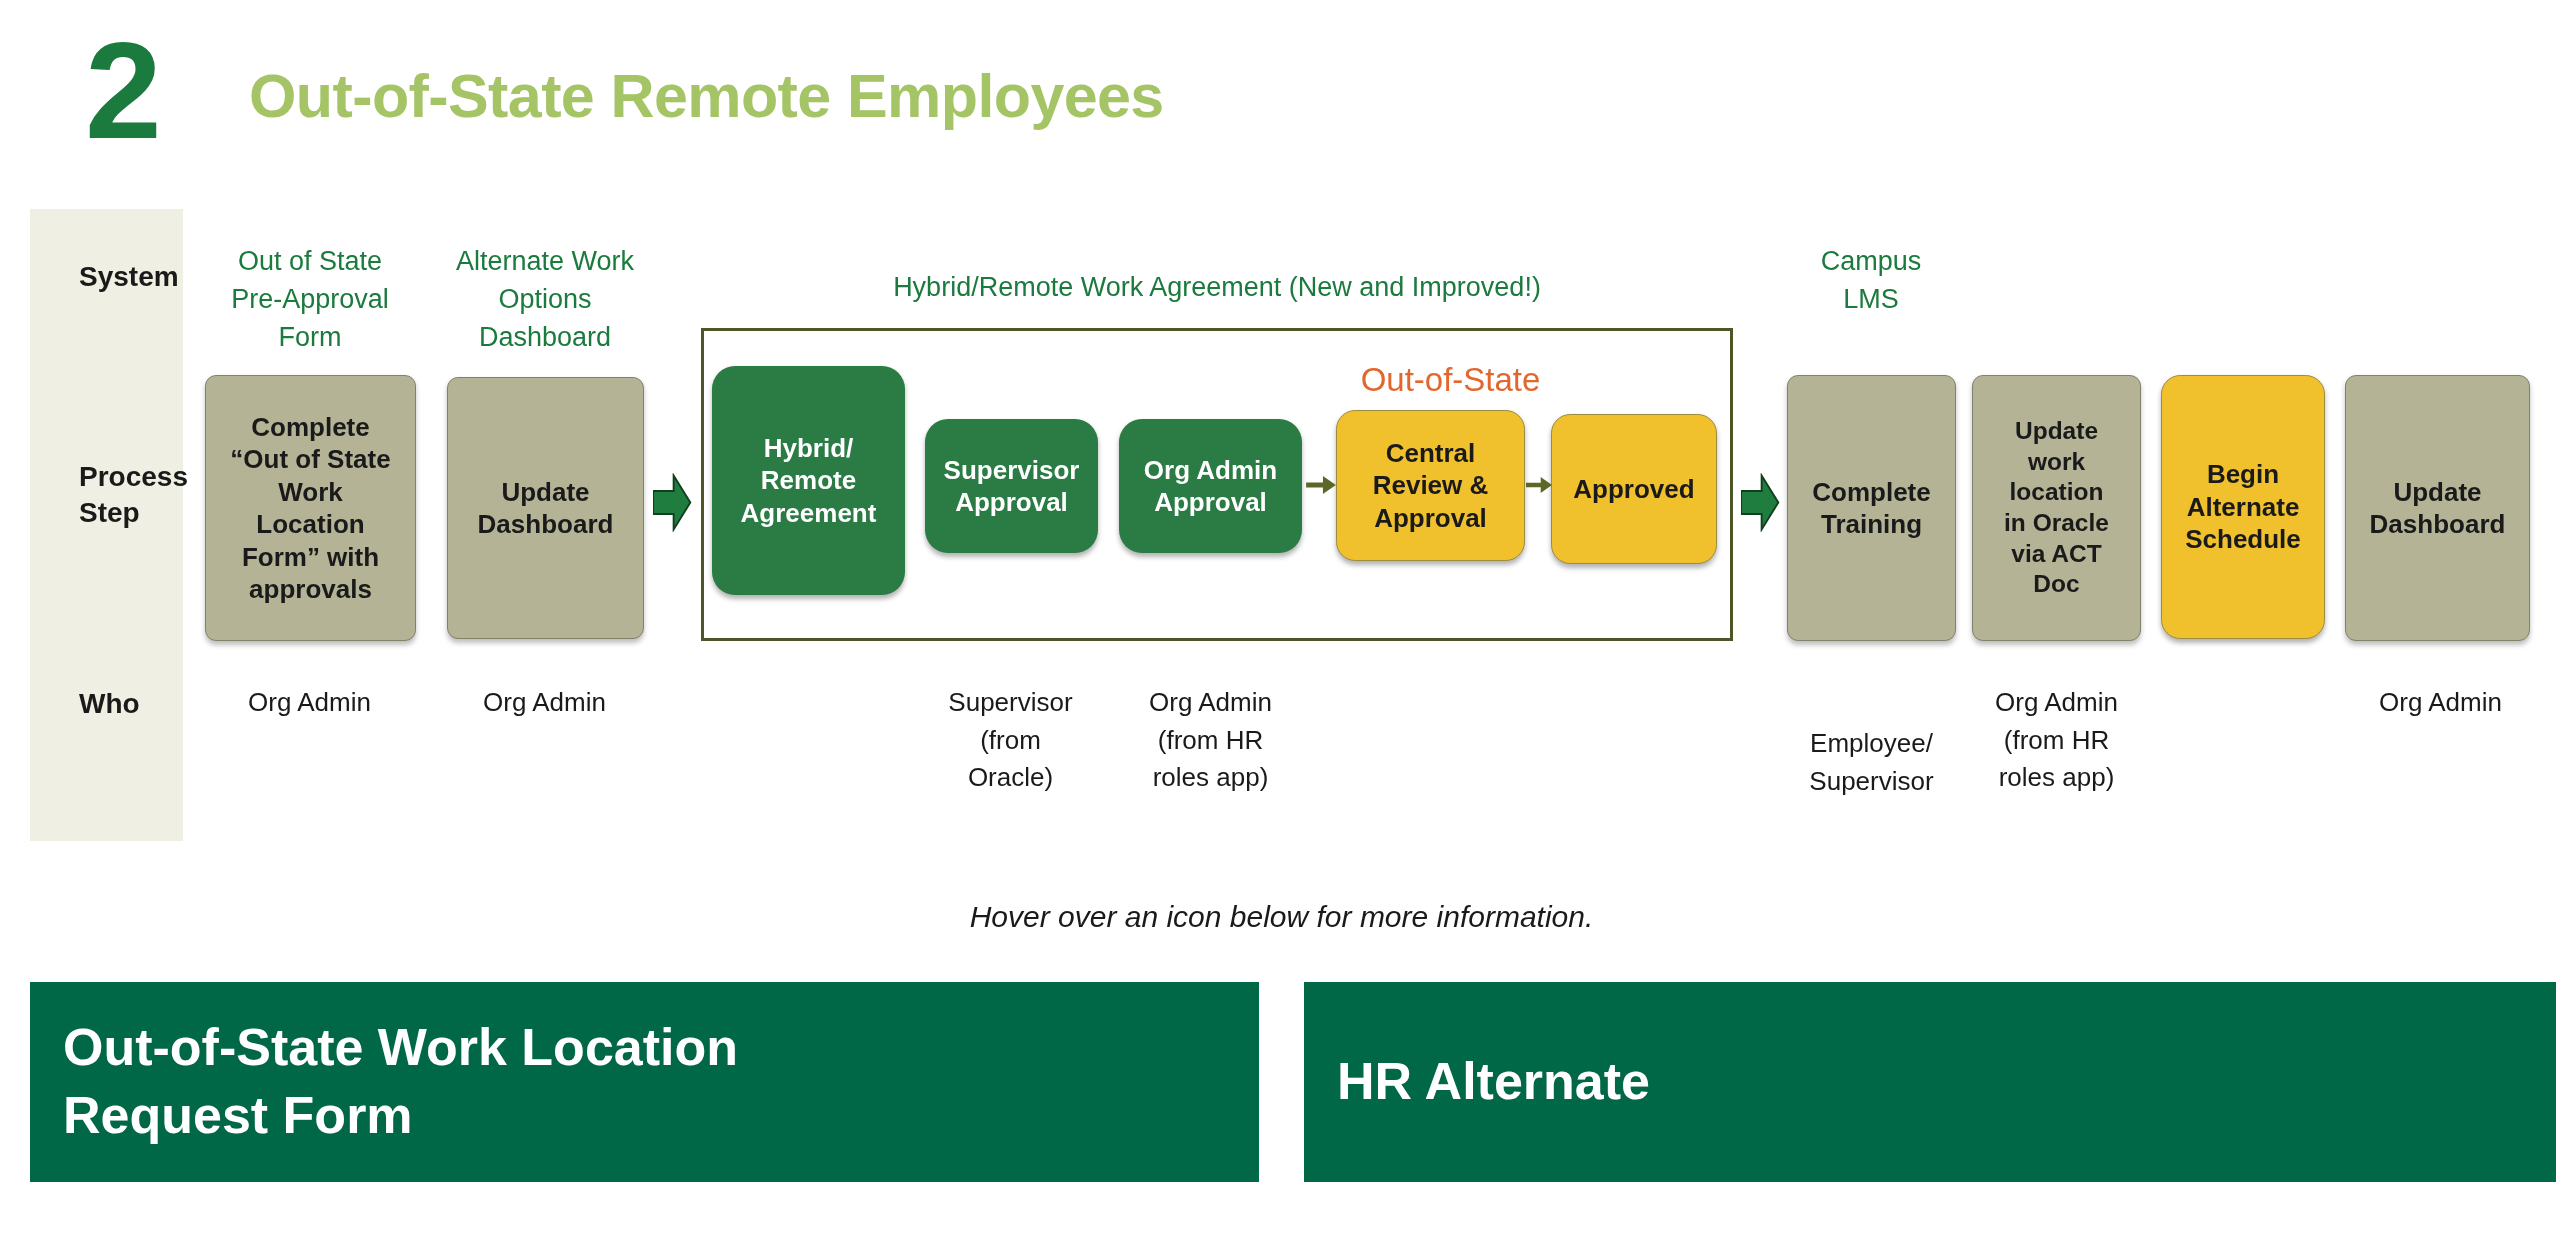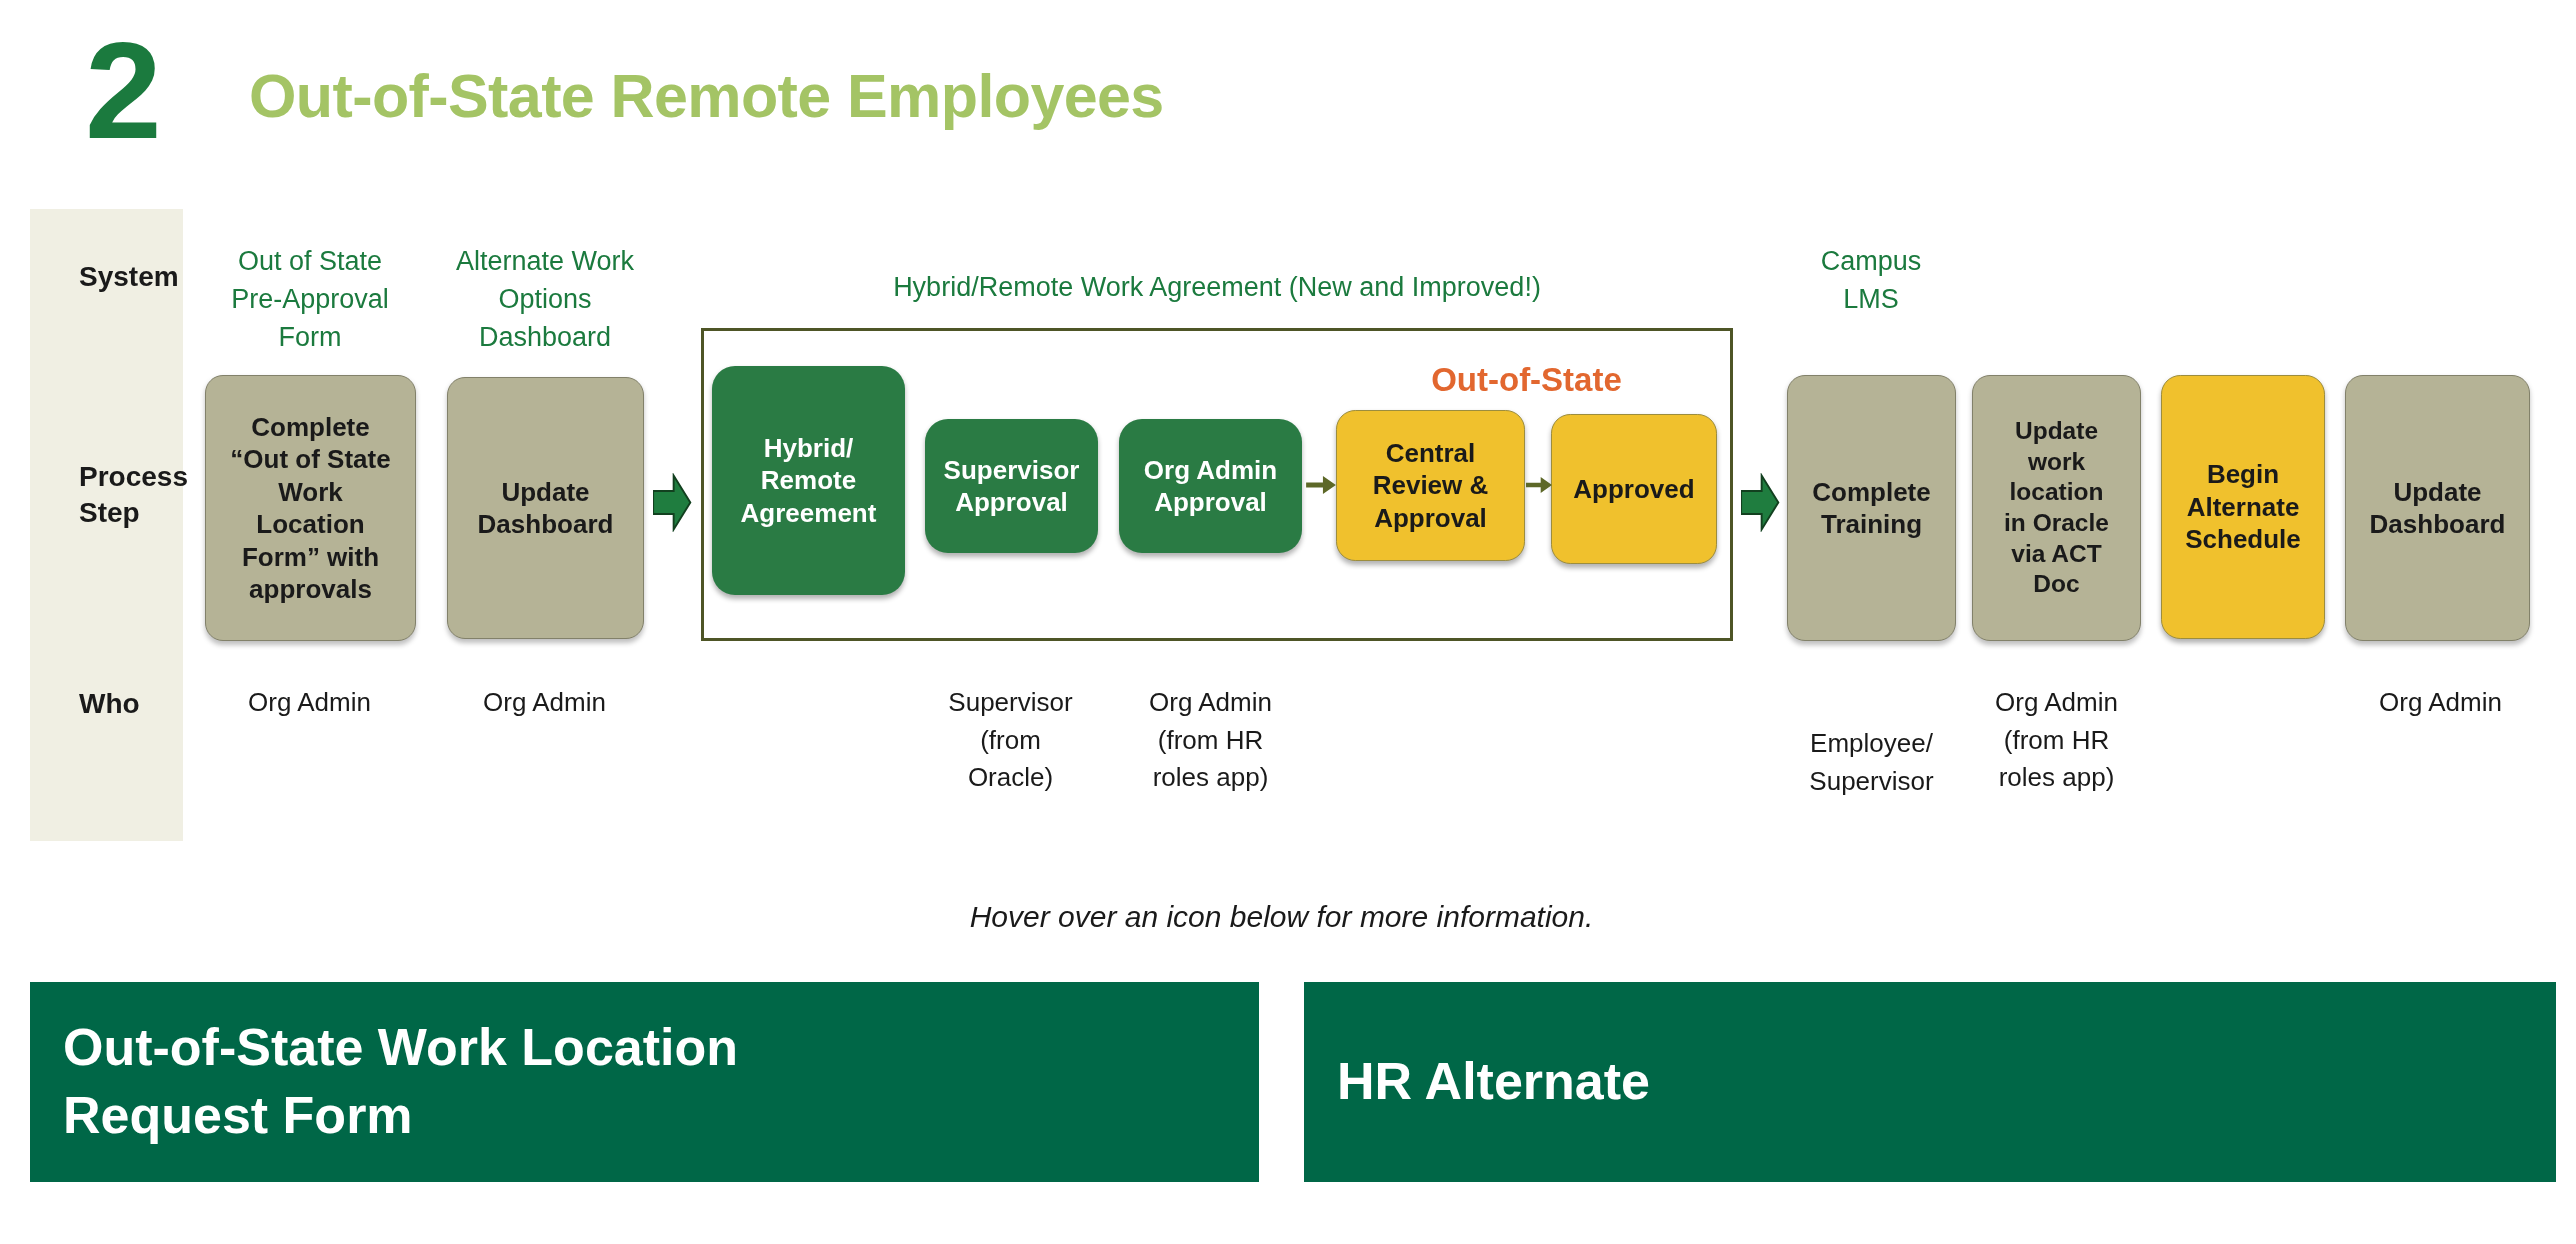--- a/index.html
+++ b/index.html
@@ -26,30 +26,30 @@
   #page-title{left:249px;top:61px;font-size:61px;font-weight:800;letter-spacing:-0.6px;color:var(--ltgreen);}
 
   #sidebar{left:30px;top:209px;width:153px;height:632px;background:var(--cream);}
   .side-label{position:absolute;left:49px;font-size:28px;font-weight:700;color:var(--ink);line-height:1.3;}
 
   .sys-head{position:absolute;width:258px;text-align:center;font-size:27px;line-height:1.4;color:var(--dkgreen);}
 
   .box{position:absolute;display:flex;align-items:center;justify-content:center;
        text-align:center;font-weight:700;color:var(--ink);font-size:26px;line-height:1.25;
        white-space:pre-line;padding:6.4px;}
-  .box.olive{background:var(--olive);border:1.9px solid var(--olive-border);border-radius:18px;
+  .box.olive{background:var(--olive);border:1.9px solid var(--olive-border);border-radius:11px;
        box-shadow:0 3.2px 5.2px rgba(0,0,0,.25);}
   .box.green{background:var(--flowgreen);color:#fff;border-radius:23px;
        box-shadow:0 3.9px 5.8px rgba(0,0,0,.3);}
   .box.yellow{background:var(--yellow);border:1.9px solid var(--yellow-border);border-radius:19.3px;
        box-shadow:0 3.9px 5.8px rgba(0,0,0,.3);}
 
   #agreement-container{left:701px;top:328px;width:1032px;height:313px;background:#fff;
        border:3.2px solid #4e5526;}
-  #oos-tag{left:1336px;top:361px;width:381px;text-align:center;font-size:33px;font-weight:700;color:var(--orange);}
+  #oos-tag{left:1260px;top:361px;width:381px;text-align:center;font-size:33px;font-weight:400;color:var(--orange);}
 
   .who{position:absolute;top:684px;text-align:center;font-size:26px;line-height:1.45;color:var(--ink);white-space:pre-line;}
 
   #hover-note{left:734px;top:900px;width:1095px;text-align:center;font-style:italic;font-size:30px;color:var(--ink);}
 
   .banner{position:absolute;top:982px;height:200px;background:var(--banner);display:flex;align-items:center;
        cursor:pointer;}
   .banner-text{padding-left:33px;color:#fff;font-size:52px;font-weight:700;line-height:1.3;white-space:pre-line;}
 
   .arrow-svg{position:absolute;}

